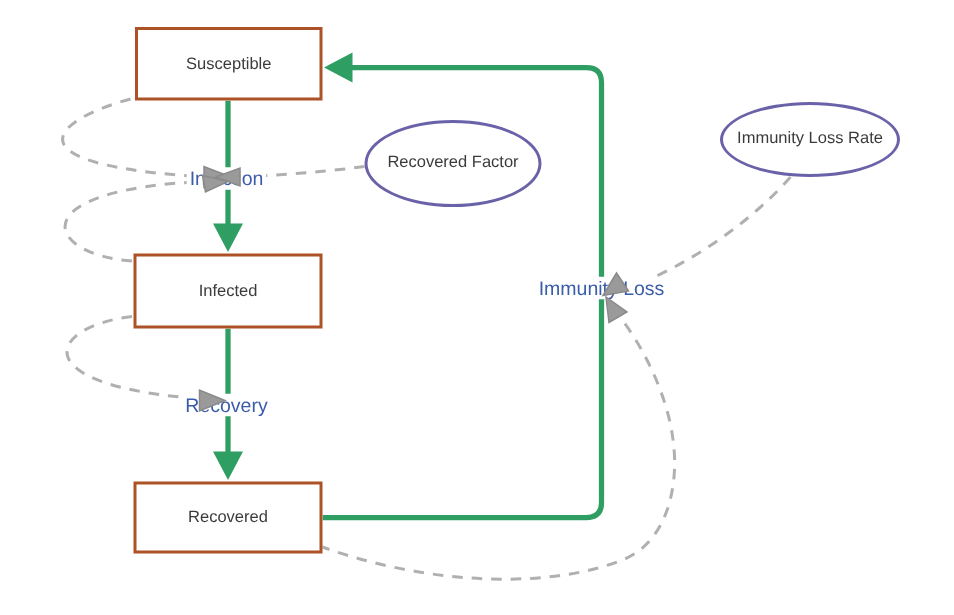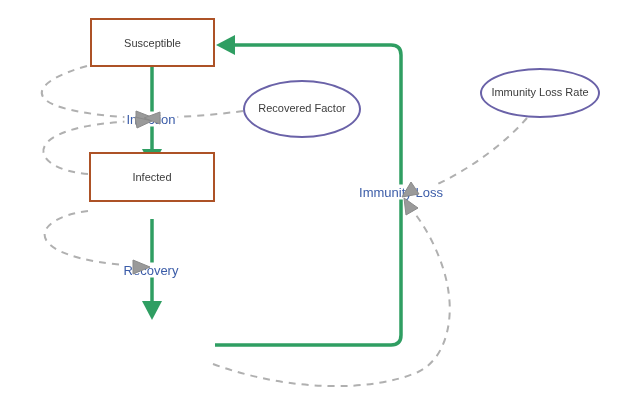--- a/index.html
+++ b/index.html
@@ -44,22 +44,25 @@
     <polygon points="152,168 142,149 162,149" fill="#2f9e62"></polygon>
     <line x1="152" y1="219" x2="152" y2="303" stroke="#2f9e62" stroke-width="3.5"></line>
     <polygon points="152,320 142,301 162,301" fill="#2f9e62"></polygon>
     <path d="M 215 345 L 391 345 Q 401 345 401 335 L 401 55 Q 401 45 391 45 L 233 45" fill="none" stroke="#2f9e62" stroke-width="3.5"></path>
     <polygon points="216,45 235,35 235,55" fill="#2f9e62"></polygon>
   </svg>
 
   <div class="stock" style="left:90px;top:18px;width:125px;height:49px;">
     <span>Susceptible</span>
   </div>
-  <div class="stock" style="left:89px;top:152px;width:126px;height:50px;">
+  <div class="stock" style="left:89px;top:169px;width:126px;height:50px;">
     <span>Infected</span>
+  </div>
+  <div class="stock" style="left:89px;top:321px;width:126px;height:48px;">
+    <span>Recovered</span>
   </div>
 
   <div class="variable" style="left:243px;top:80px;width:118px;height:58px;">
     <span>Recovered Factor</span>
   </div>
   <div class="variable" style="left:480px;top:68px;width:120px;height:50px;">
     <span>Immunity Loss Rate</span>
   </div>
 
   <div class="flow-label" style="left:151px;top:119px;">Infection</div>

